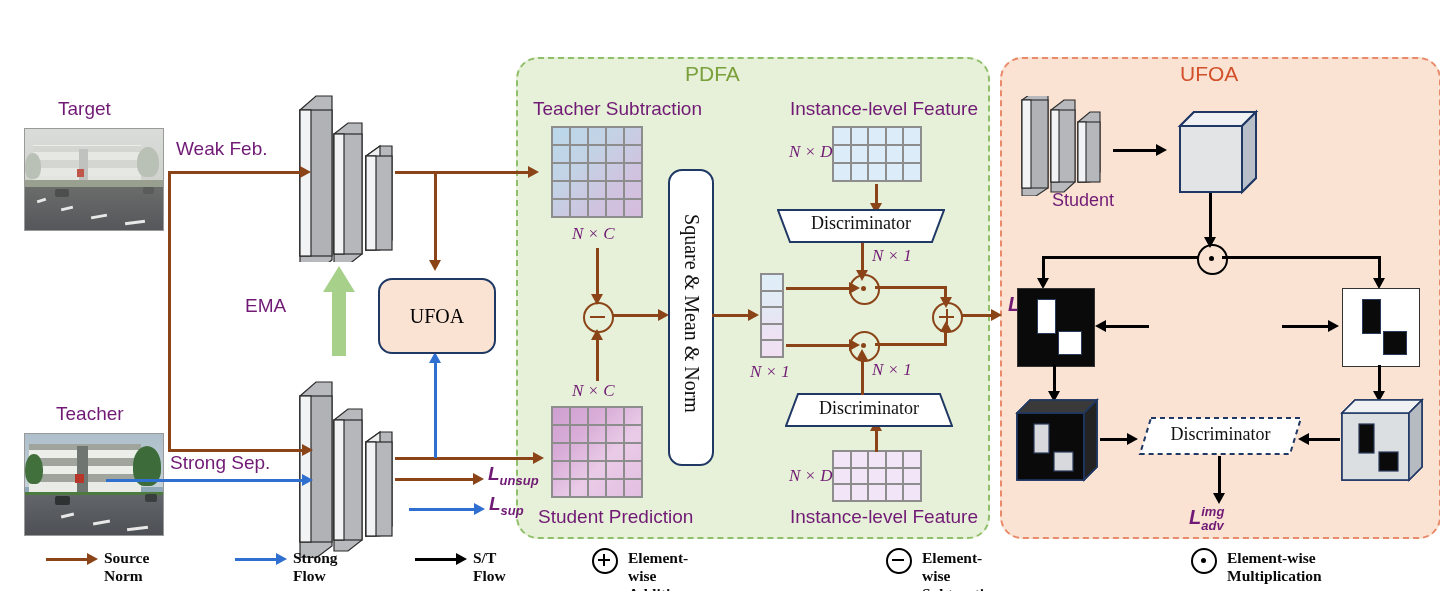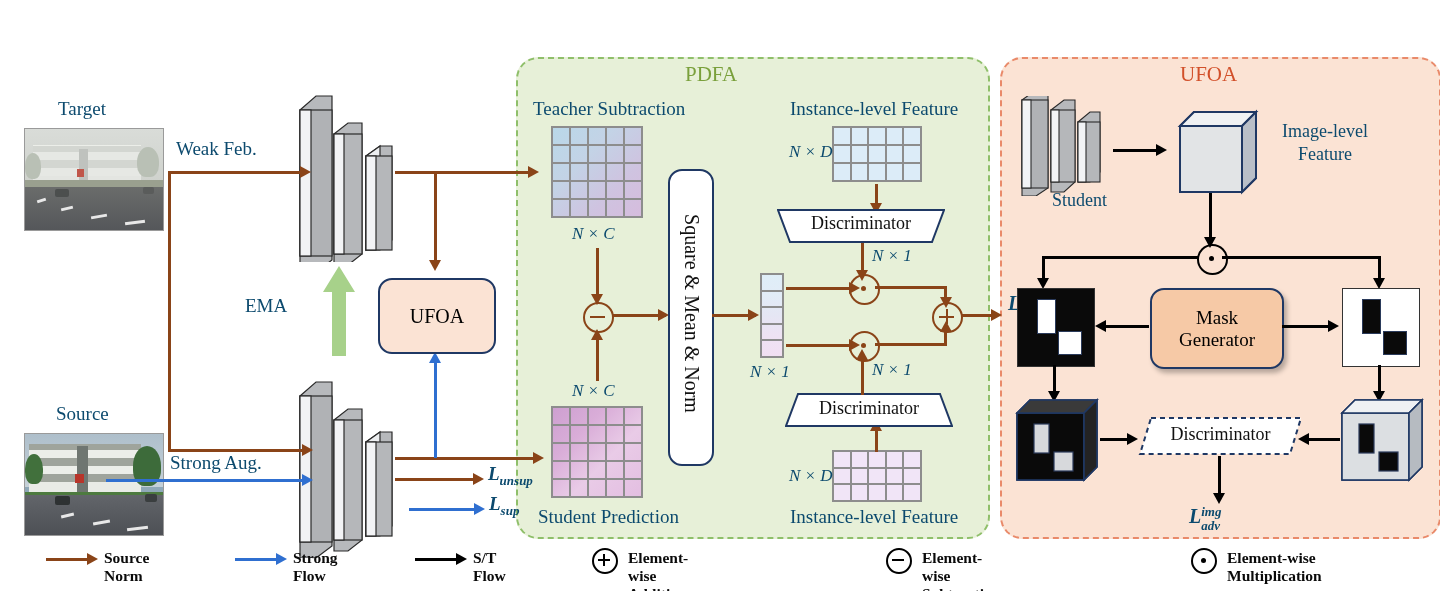--- a/index.html
+++ b/index.html
@@ -1,20 +1,20 @@
 <!DOCTYPE html>
 <html><head>
 <meta charset="utf-8">
 <style>
   html,body{margin:0;padding:0;background:#ffffff;}
   body{font-family:"Liberation Serif", serif;}
   #stage{position:relative;width:1440px;height:591px;background:#fff;overflow:hidden;}
   .abs{position:absolute;}
-  .txt{color:#0c4a6e;white-space:nowrap;}
-  .serif{font-family:Liberation Serif, serif;}
+  .txt{color:#701a75;white-space:nowrap;}
+  .serif{font-family:Liberation Sans, sans-serif;}
 
   
   .panel{border-radius:22px;border:2px dashed;}
   #pdfa-panel{left:516px;top:57px;width:470px;height:478px;background:#e7f0d8;border-color:#8fbf6a;}
   #ufoa-panel{left:1000px;top:57px;width:437px;height:478px;background:#fbe3d4;border-color:#e98a6a;}
   .panel-title{font-size:21px;font-weight:400;}
 
   
   .ln{position:absolute;background:#8a4418;}
   .ln.blue{background:#2f6fd0;}
@@ -93,21 +93,21 @@
     <div class="road" style="background:linear-gradient(#6d6f6d,#55575a);"></div>
     <div class="abs" style="left:0;top:50%;width:100%;height:7px;background:#9aa08f;"></div>
     <div class="lane" style="left:36px;top:78px;width:12px;height:3px;transform:rotate(-13deg);"></div>
     <div class="lane" style="left:66px;top:86px;width:16px;height:3px;transform:rotate(-10deg);"></div>
     <div class="lane" style="left:100px;top:92px;width:20px;height:3px;transform:rotate(-7deg);"></div>
     <div class="lane" style="left:12px;top:70px;width:9px;height:3px;transform:rotate(-18deg);"></div>
     <div class="car" style="left:30px;top:60px;width:14px;height:8px;background:#4c4f4e;"></div>
     <div class="car" style="left:118px;top:58px;width:11px;height:7px;background:#5a5c5b;"></div>
   </div>
 
-  <div class="abs txt serif" style="left:56px;top:403px;font-size:19px;">Source</div>
+  <div class="abs txt serif" style="left:56px;top:403px;font-size:19px;">Teacher</div>
   <div class="thumb" style="left:24px;top:433px;width:138px;height:101px;background:#8fa8b8;">
     <div class="sky" style="background:linear-gradient(#aebfcb,#c6d1d8);"></div>
     <div class="bldg" style="left:4px;top:10px;width:112px;height:50px;background:#e9ebe6;
          box-shadow:inset 0 6px 0 #9fa49c, inset 0 14px 0 #eceee9, inset 0 22px 0 #9fa49c, inset 0 30px 0 #eceee9, inset 0 38px 0 #9fa49c;"></div>
     <div class="bldg" style="left:52px;top:12px;width:11px;height:50px;background:#6f7671;"></div>
     <div class="bldg" style="left:50px;top:40px;width:9px;height:9px;background:#b8352a;"></div>
     <div class="tree" style="left:108px;top:12px;width:28px;height:40px;background:#3d6b3a;"></div>
     <div class="tree" style="left:0px;top:20px;width:18px;height:30px;background:#41703c;"></div>
     <div class="abs" style="left:0;top:57%;width:100%;height:8px;background:#4d7a3f;"></div>
     <div class="road" style="height:40%;background:linear-gradient(#62656a,#4d5055);"></div>
@@ -158,21 +158,21 @@
 
   <div class="ln" style="left:168px;top:171px;width:134px;height:3px;"></div>
   <div class="hd r" style="left:300px;top:166px;"></div>
   <div class="abs txt serif" style="left:176px;top:138px;font-size:19px;">Weak Feb.</div>
 
   <div class="ln" style="left:168px;top:449px;width:136px;height:3px;"></div>
   <div class="hd r" style="left:302px;top:444px;"></div>
 
   <div class="ln blue" style="left:106px;top:479px;width:198px;height:3px;"></div>
   <div class="hd r blue" style="left:302px;top:474px;"></div>
-  <div class="abs txt serif" style="left:170px;top:452px;font-size:19px;">Strong Aug.</div>
+  <div class="abs txt serif" style="left:170px;top:452px;font-size:19px;">Strong Sep.</div>
 
   <div class="ln" style="left:395px;top:171px;width:140px;height:3px;"></div>
   <div class="hd r" style="left:528px;top:166px;"></div>
 
   <div class="ln" style="left:434px;top:171px;width:3px;height:95px;"></div>
   <div class="hd d" style="left:429px;top:260px;"></div>
 
   <div class="ln" style="left:395px;top:457px;width:145px;height:3px;"></div>
   <div class="hd r" style="left:533px;top:452px;"></div>
 
@@ -425,24 +425,20 @@
   <div class="hd r blk" style="left:1156px;top:144px;"></div>
 
   <div class="cube" style="left:1176px;top:108px;width:84px;height:88px;">
     <svg width="84" height="88" viewBox="0 0 84 88">
       <polygon points="4,18 18,4 80,4 80,70 66,84 4,84" fill="#c8cdd4" stroke="#1f3864" stroke-width="2"></polygon>
       <rect x="4" y="18" width="62" height="66" fill="#e2e4e6" stroke="#1f3864" stroke-width="2"></rect>
       <polygon points="4,18 18,4 80,4 66,18" fill="#eff1f3" stroke="#1f3864" stroke-width="2"></polygon>
       <polygon points="66,18 80,4 80,70 66,84" fill="#b9bfc8" stroke="#1f3864" stroke-width="2"></polygon>
     </svg>
   </div>
-  <div class="abs txt serif" style="left:1282px;top:120px;font-size:18px;text-align:center;line-height:1.25;">
-    <div>Image-level</div>
-    <div>Feature</div>
-  </div>
 
   <div class="ln blk" style="left:1209px;top:193px;width:3px;height:50px;"></div>
   <div class="hd d blk" style="left:1204px;top:237px;"></div>
 
   <div class="op blk" style="left:1197px;top:244px;width:27px;height:27px;">
     <i style="left:10px;top:10px;width:5px;height:5px;border-radius:50%;"></i>
   </div>
 
   <div class="ln blk" style="left:1042px;top:256px;width:157px;height:3px;"></div>
   <div class="ln blk" style="left:1222px;top:256px;width:159px;height:3px;"></div>
@@ -454,25 +450,20 @@
   <div class="mask" style="left:1017px;top:288px;width:76px;height:77px;background:#0a0a0a;">
     <div class="wht" style="left:19px;top:10px;width:17px;height:33px;"></div>
     <div class="wht" style="left:40px;top:42px;width:22px;height:22px;"></div>
   </div>
 
   <div class="mask" style="left:1342px;top:288px;width:76px;height:77px;background:#fff;">
     <div class="blk2" style="left:19px;top:10px;width:17px;height:33px;"></div>
     <div class="blk2" style="left:40px;top:42px;width:22px;height:22px;"></div>
   </div>
 
-  <div class="rbox" style="left:1150px;top:288px;width:130px;height:77px;font-size:19px;flex-direction:column;
-              box-shadow:3px 4px 5px rgba(0,0,0,.28);background:#f6c9a6;border-color:#1f3864;">
-    <div>Mask</div>
-    <div>Generator</div>
-  </div>
 
   <div class="ln blk" style="left:1103px;top:325px;width:46px;height:3px;"></div>
   <div class="hd l blk" style="left:1095px;top:320px;"></div>
 
   <div class="ln blk" style="left:1282px;top:325px;width:50px;height:3px;"></div>
   <div class="hd r blk" style="left:1328px;top:320px;"></div>
 
   <div class="ln blk" style="left:1053px;top:365px;width:3px;height:32px;"></div>
   <div class="hd d blk" style="left:1048px;top:391px;"></div>
 

